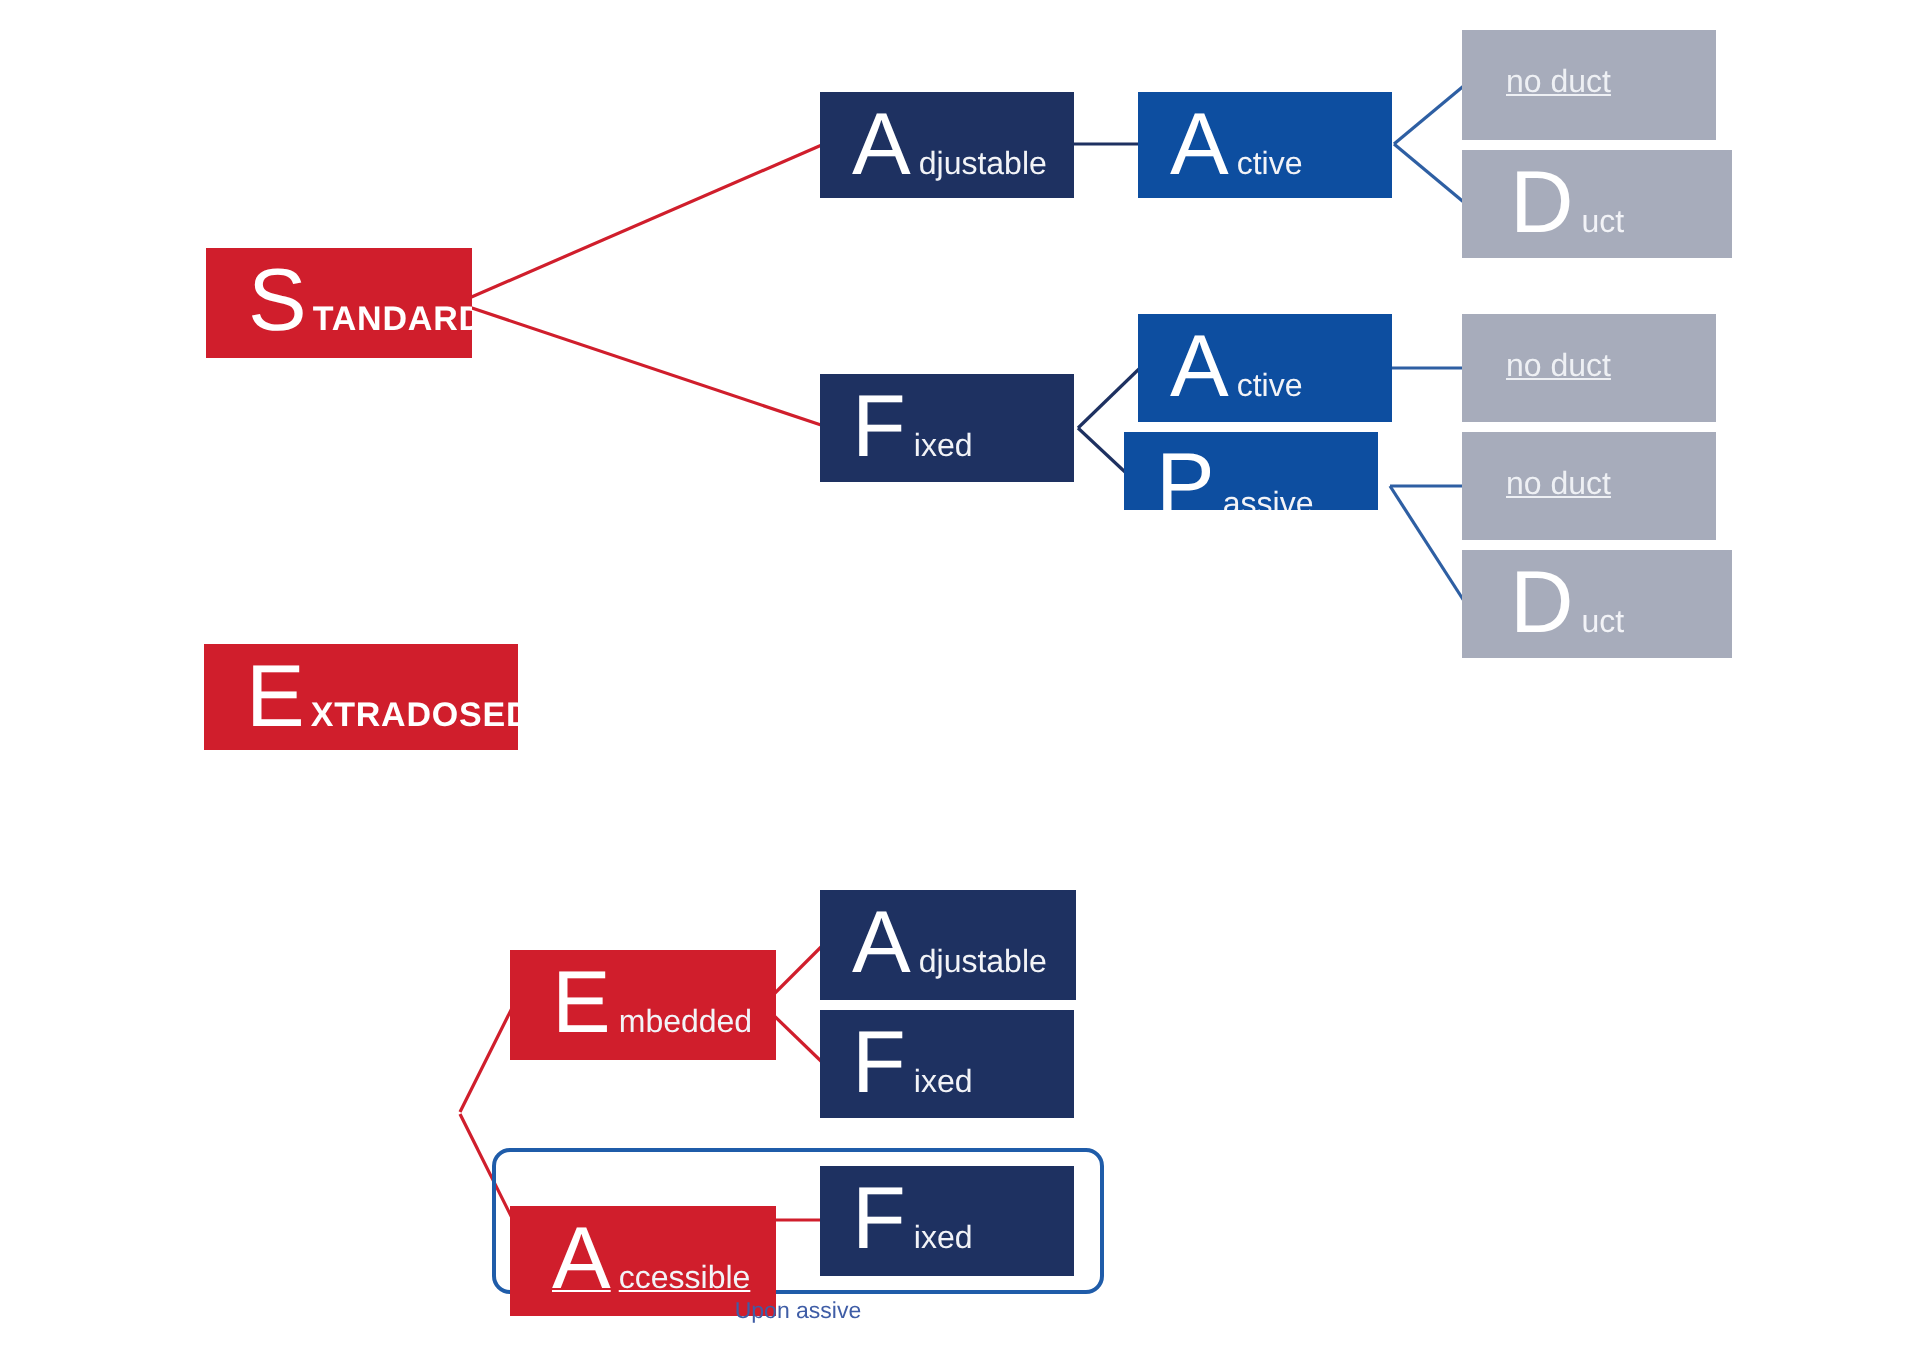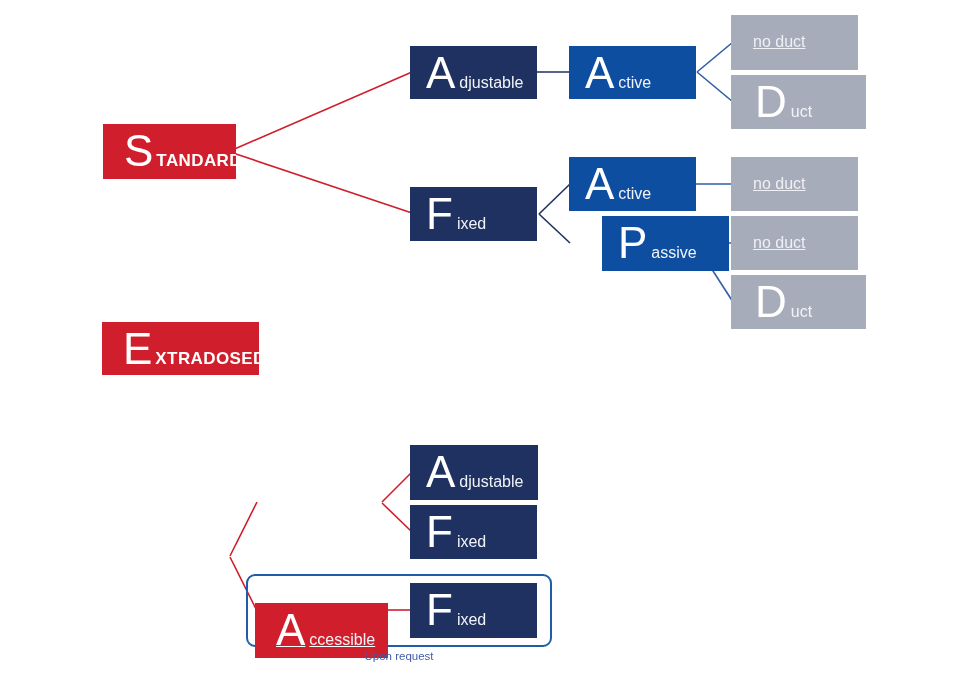--- a/index.html
+++ b/index.html
@@ -119,53 +119,56 @@
   </div>
 
   <div class="node navy" style="left:410px;top:187px;width:111px;height:54px;">
     <span class="big">F</span><span class="small">ixed</span>
   </div>
 
   <div class="node blue" style="left:569px;top:157px;width:111px;height:54px;">
     <span class="big">A</span><span class="small">ctive</span>
   </div>
 
-  <div class="node blue" style="left:602px;top:216px;width:111px;height:55px;">
+  <div class="node blue" style="left:562px;top:216px;width:111px;height:39px;text-decoration:underline;">
     <span class="big">P</span><span class="small">assive</span>
   </div>
 
   <div class="node gray gray-label" style="left:731px;top:157px;width:105px;height:54px;">
     <span class="small-only">no duct</span>
   </div>
 
   <div class="node gray gray-label" style="left:731px;top:216px;width:105px;height:54px;">
     <span class="small-only">no duct</span>
   </div>
 
   <div class="node gray" style="left:731px;top:275px;width:111px;height:54px;">
     <span class="big">D</span><span class="small">uct</span>
   </div>
 
   <div class="node red caps" style="left:102px;top:322px;width:136px;height:53px;">
     <span class="big">E</span><span class="small">XTRADOSED</span>
   </div>
 
 
+  <div class="node red" style="left:255px;top:475px;width:112px;height:55px;">
+    <span class="big">E</span><span class="small">mbedded</span>
+  </div>
 
   <div class="node navy" style="left:410px;top:445px;width:112px;height:55px;">
     <span class="big">A</span><span class="small">djustable</span>
   </div>
 
   <div class="node navy" style="left:410px;top:505px;width:111px;height:54px;">
     <span class="big">F</span><span class="small">ixed</span>
   </div>
 
   <div class="node red" style="left:255px;top:603px;width:112px;height:55px;text-decoration:underline;">
     <span class="big">A</span><span class="small">ccessible</span>
   </div>
 
   <div class="node navy" style="left:410px;top:583px;width:111px;height:55px;">
     <span class="big">F</span><span class="small">ixed</span>
   </div>
 
-  <div class="note">Upon request</div>
+  <div class="note">Upon assive</div>
 
 </div>
 
 </body></html>

